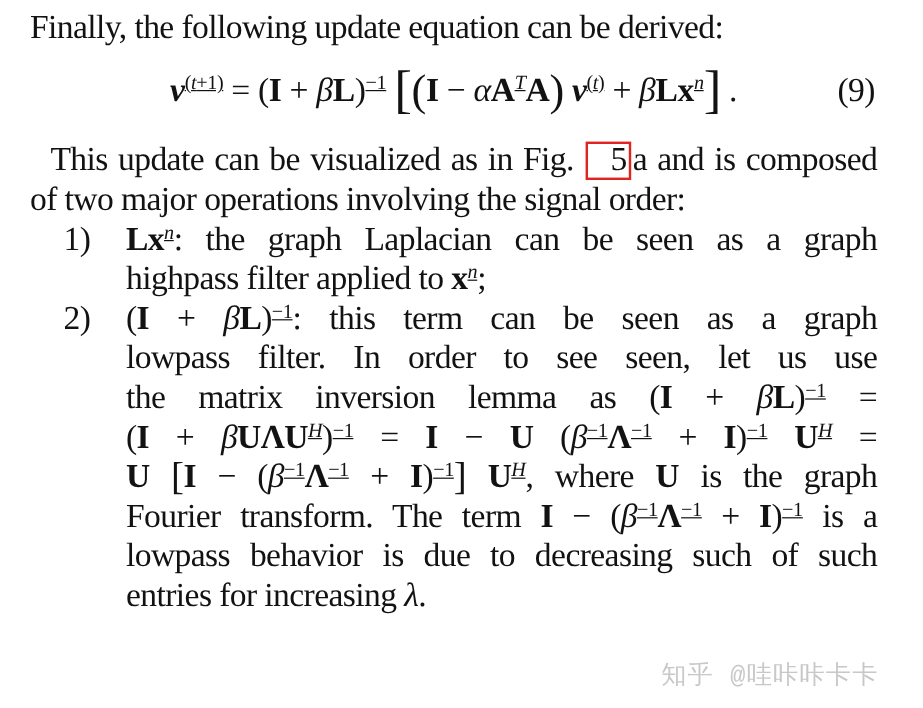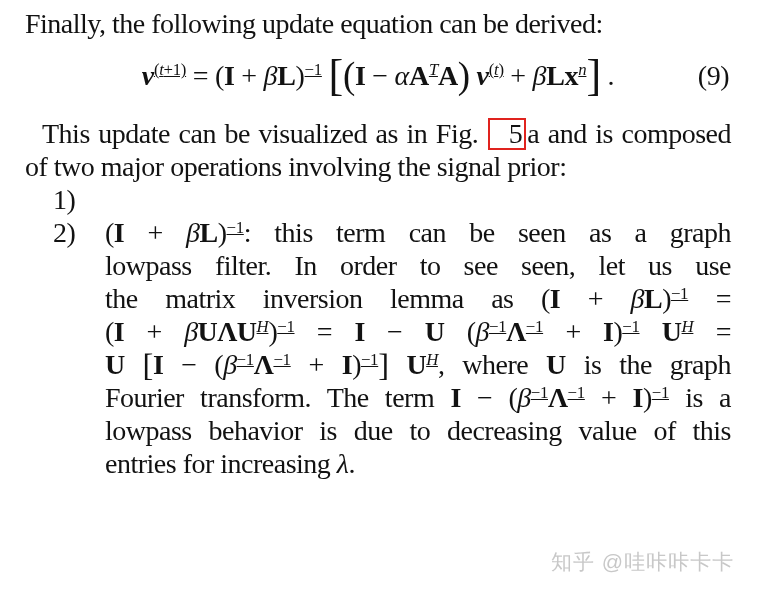--- a/index.html
+++ b/index.html
@@ -52,21 +52,21 @@
   .frac{display:inline-block;vertical-align:-0.62em;text-align:center;
         font-size:0.70em;line-height:1.18;letter-spacing:-0.3px;}
   .fn{display:block;border-bottom:1.5px solid currentColor;padding:0 4px;}
   .fd{display:block;padding:0 2px;}
 
   
   .watermark{
     position:absolute;z-index:0;
     left:551px;top:548px;
     color:var(--wmcolor,#c8c8c8);
-    font-family:Liberation Sans, sans-serif;
+    font-family:Liberation Mono, monospace;
     font-size:21px;letter-spacing:1px;
     white-space:nowrap;
   }
 </style>
 </head>
 <body>
 
 <div class="page">
 
   <div class="watermark">知乎 @哇咔咔卡卡</div>
@@ -77,38 +77,40 @@
       <div class="line nline">Finally, the following update equation can be derived:</div>
     </div>
 
     <div class="eqrow">
       <div class="eq"><span class="st-bi">ν</span><sup class="msup">(<span class="st-i">t</span>+1)</sup> = (<span class="st-b">I</span> + <span class="st-i">β</span><span class="st-b">L</span>)<sup class="msup">−1</sup> <span class="st-big2">[</span><span class="st-big1">(</span><span class="st-b">I</span> − <span class="st-i">α</span><span class="st-b">A</span><sup class="msup"><span class="st-i">T</span></sup><span class="st-b">A</span><span class="st-big1">)</span> <span class="st-bi">ν</span><sup class="msup">(<span class="st-i">t</span>)</sup> + <span class="st-i">β</span><span class="st-b">Lx</span><sup class="msup"><span class="st-i">n</span></sup><span class="st-big2">]</span> .</div>
       <div class="eqnum">(9)</div>
     </div>
 
     <div class="para para-fig">
       <div class="line jline">This update can be visualized as in Fig. <span class="st-box">5</span>a and is composed</div>
-      <div class="line nline">of two major operations involving the signal prior:</div>
+      <div class="line nline">of two major operations involving the signal order:</div>
     </div>
 
     <ol class="list">
       <li class="litem">
         <span class="lbl">1)</span>
         <div class="lcontent">
+          <div class="line jline"><span class="st-b">Lx</span><sup class="msup"><span class="st-i">n</span></sup>: the graph Laplacian can be seen as a graph</div>
+          <div class="line nline">highpass filter applied to <span class="st-b">x</span><sup class="msup"><span class="st-i">n</span></sup>;</div>
         </div>
       </li>
       <li class="litem">
         <span class="lbl">2)</span>
         <div class="lcontent">
           <div class="line jline">(<span class="st-b">I</span> + <span class="st-i">β</span><span class="st-b">L</span>)<sup class="msup">−1</sup>: this term can be seen as a graph</div>
           <div class="line jline">lowpass filter. In order to see seen, let us use</div>
           <div class="line jline">the matrix inversion lemma as (<span class="st-b">I</span> + <span class="st-i">β</span><span class="st-b">L</span>)<sup class="msup">−1</sup> =</div>
           <div class="line jline">(<span class="st-b">I</span> + <span class="st-i">β</span><span class="st-b">UΛU</span><sup class="msup"><span class="st-i">H</span></sup>)<sup class="msup">−1</sup> = <span class="st-b">I</span> − <span class="st-b">U</span> (<span class="st-i">β</span><sup class="msup">−1</sup><span class="st-b">Λ</span><sup class="msup">−1</sup> + <span class="st-b">I</span>)<sup class="msup">−1</sup> <span class="st-b">U</span><sup class="msup"><span class="st-i">H</span></sup> =</div>
           <div class="line jline"><span class="st-b">U</span> <span class="st-bigi">[</span><span class="st-b">I</span> − (<span class="st-i">β</span><sup class="msup">−1</sup><span class="st-b">Λ</span><sup class="msup">−1</sup> + <span class="st-b">I</span>)<sup class="msup">−1</sup><span class="st-bigi">]</span> <span class="st-b">U</span><sup class="msup"><span class="st-i">H</span></sup>, where <span class="st-b">U</span> is the graph</div>
           <div class="line jline">Fourier transform. The term <span class="st-b">I</span> − (<span class="st-i">β</span><sup class="msup">−1</sup><span class="st-b">Λ</span><sup class="msup">−1</sup> + <span class="st-b">I</span>)<sup class="msup">−1</sup> is a</div>
-          <div class="line jline">lowpass behavior is due to decreasing value of this</div>
+          <div class="line jline">lowpass behavior is due to decreasing such of such</div>
           <div class="line nline">entries for increasing <span class="st-i">λ</span>.</div>
         </div>
       </li>
     </ol>
 
   </div>
 </div>
 
 </body></html>

